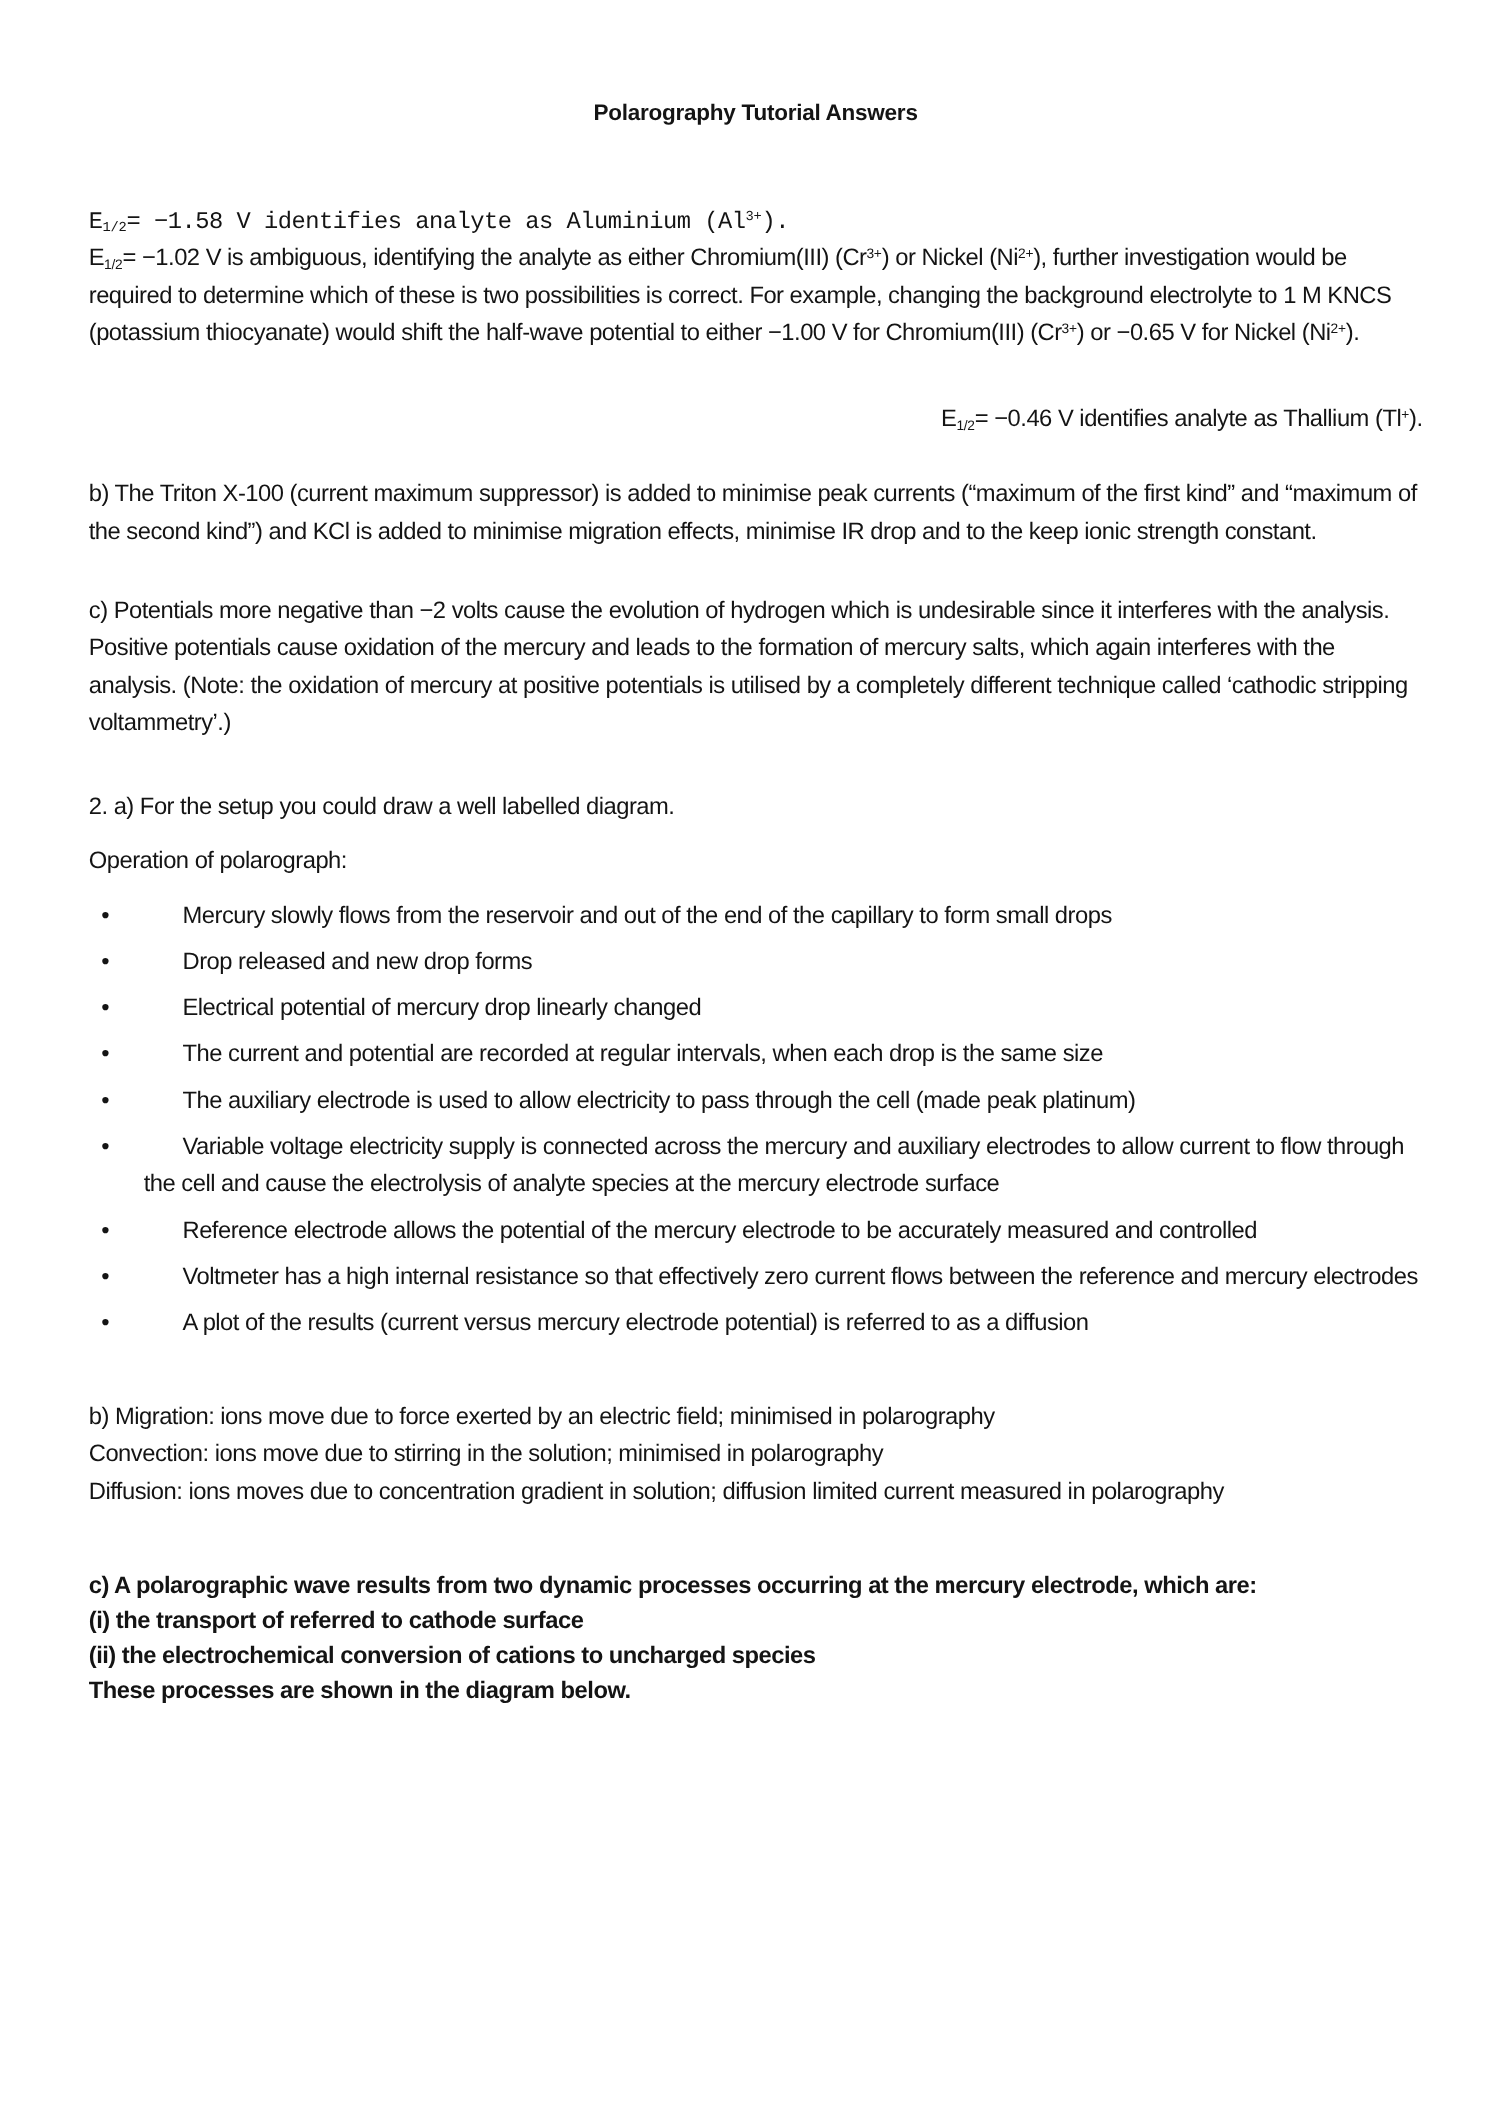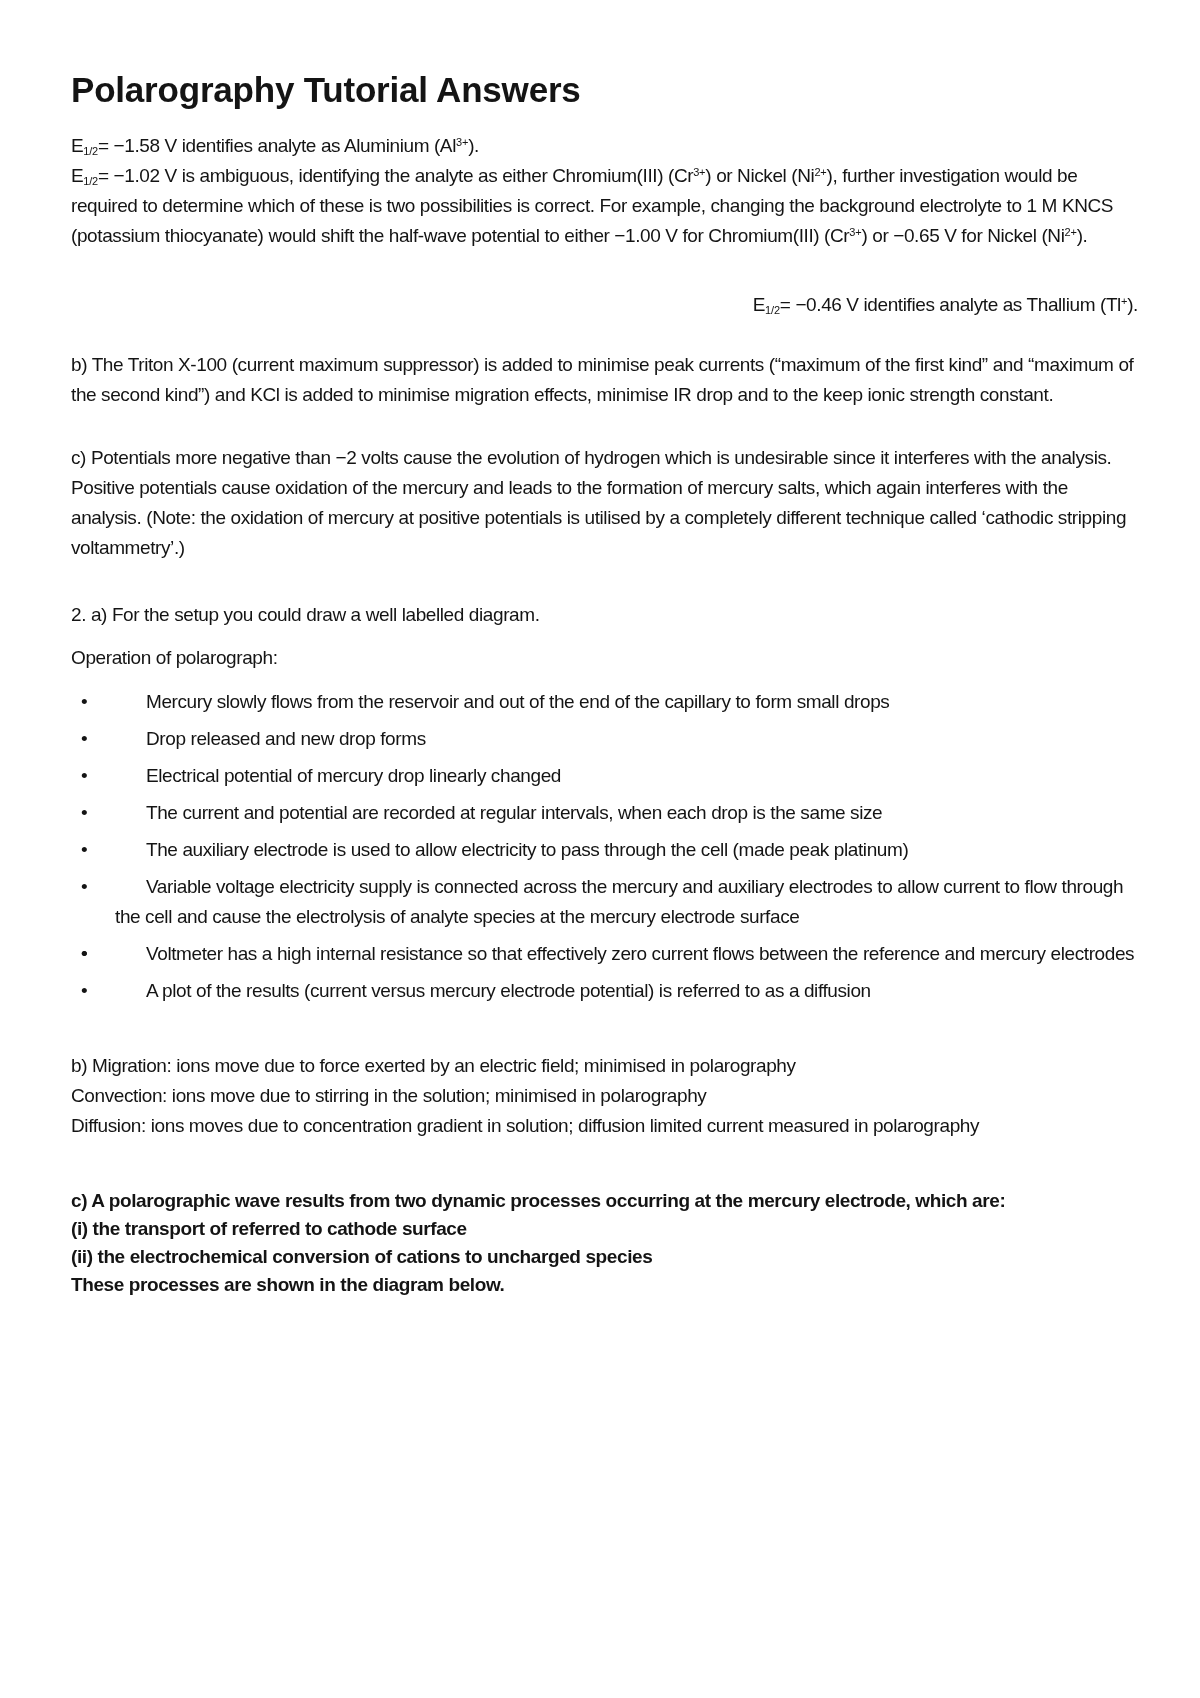--- a/index.html
+++ b/index.html
@@ -7,26 +7,26 @@
     width:1200px; height:1698px;
     background:#ffffff;
     color:#141414;
     font-family:"Liberation Sans","DejaVu Sans",sans-serif;
     font-size:19px;
     letter-spacing:-0.4px;
     overflow:hidden;
   }
   .content { padding:0 62px 0 71px; }
   .title {
-    font-size:35px; line-height:32px; font-weight:bold;
-    margin:74px 0 0 0; letter-spacing:-0.2px;
+    font-size:18px; line-height:32px; font-weight:bold;
+    text-align:center; margin:74px 0 0 0; letter-spacing:-0.2px;
   }
   p { margin:0; line-height:30px; }
   .p-q1-intro   { margin-top:59px; }
-  .p-al         { margin-top:25px; }
+  .p-al         { margin-top:56px;font-family:Liberation Mono, monospace; }
   .p-crni       { }
   .p-tl         { margin-top:39px;text-align:right; }
   .p-q1b        { margin-top:30px; }
   .p-q1c        { margin-top:33px; }
   .p-q2-intro   { margin-top:37px; }
   .p-opheading  { margin-top:13px; }
   .blist { margin-top:14px; }
   .bitem {
     position:relative;
     padding-left:44px;
@@ -67,21 +67,21 @@
 
   <p class="p-opheading">Operation of polarograph:</p>
 
   <div class="blist">
     <div class="bitem"><span class="bdot">•</span><span>Mercury slowly flows from the reservoir and out of the end of the capillary to form small drops</span></div>
     <div class="bitem"><span class="bdot">•</span><span>Drop released and new drop forms</span></div>
     <div class="bitem"><span class="bdot">•</span><span>Electrical potential of mercury drop linearly changed</span></div>
     <div class="bitem"><span class="bdot">•</span><span>The current and potential are recorded at regular intervals, when each drop is the same size</span></div>
     <div class="bitem"><span class="bdot">•</span><span>The auxiliary electrode is used to allow electricity to pass through the cell (made peak platinum)</span></div>
     <div class="bitem"><span class="bdot">•</span><span>Variable voltage electricity supply is connected across the mercury and auxiliary electrodes to allow current to flow through the cell and cause the electrolysis of analyte species at the mercury electrode surface</span></div>
-    <div class="bitem"><span class="bdot">•</span></div>
+    <div class="bitem"><span class="bdot">•</span><span>Reference electrode allows the potential of the mercury electrode to be accurately measured and controlled</span></div>
     <div class="bitem"><span class="bdot">•</span><span>Voltmeter has a high internal resistance so that effectively zero current flows between the reference and mercury electrodes</span></div>
     <div class="bitem"><span class="bdot">•</span><span>A plot of the results (current versus mercury electrode potential) is referred to as a diffusion</span></div>
   </div>
 
   <div class="bblock">
     <div class="line">b) Migration: ions move due to force exerted by an electric field; minimised in polarography</div>
     <div class="line">Convection: ions move due to stirring in the solution; minimised in polarography</div>
     <div class="line">Diffusion: ions moves due to concentration gradient in solution; diffusion limited current measured in polarography</div>
   </div>
 

